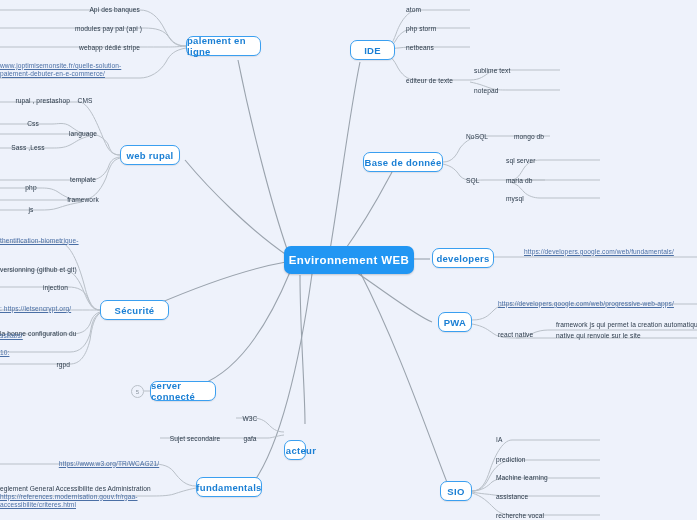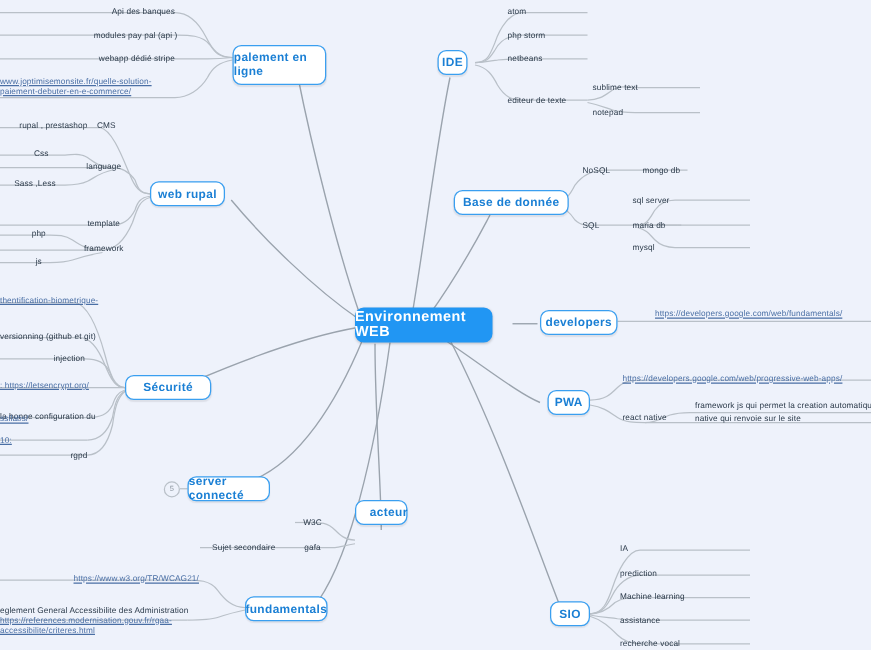--- a/index.html
+++ b/index.html
@@ -162,23 +162,23 @@
     <path class="thin" d="M472,491 C482,491 488,486 492,482 C498,478 504,478 512,478"></path>
     <path class="thin" d="M472,492 C482,494 488,494 494,495 C502,496 506,496 512,496"></path>
     <path class="thin" d="M472,493 C482,496 488,502 494,508 C500,514 506,515 512,515"></path>
     <path class="thin" d="M512,440 L600,440"></path>
     <path class="thin" d="M512,460 L600,460"></path>
     <path class="thin" d="M512,478 L600,478"></path>
     <path class="thin" d="M512,496 L600,496"></path>
     <path class="thin" d="M512,515 L600,515"></path>
   </svg>
 
-  <div class="node root" style="left:284px;top:246px;width:110px;height:28px;">Environnement WEB</div>
-
-  <div class="node main" style="left:186px;top:36px;width:75px;height:32px;">palement en ligne</div>
+  <div class="node root" style="left:284px;top:246px;width:130px;height:28px;">Environnement WEB</div>
+
+  <div class="node main" style="left:186px;top:36px;width:75px;height:20px;">palement en ligne</div>
   <div class="node leaf rt" style="left:60px;top:2px;width:80px;height:11px;">Api des banques</div>
   <div class="node leaf rt" style="left:56px;top:21px;width:86px;height:11px;">modules pay pal (api )</div>
   <div class="node leaf rt" style="left:48px;top:40px;width:92px;height:11px;">webapp  dédié stripe</div>
   <div class="node leaf lf wrapbox" style="left:0px;top:60px;width:142px;height:18px;">
     <span class="wrap link">www.joptimisemonsite.fr/quelle-solution-paiement-debuter-en-e-commerce/</span>
   </div>
 
   <div class="node main" style="left:120px;top:145px;width:60px;height:20px;">web rupal</div>
   <div class="node leaf ctr" style="left:66px;top:93px;width:38px;height:11px;">CMS</div>
   <div class="node leaf rt" style="left:0px;top:93px;width:70px;height:11px;">rupal , prestashop</div>
@@ -206,43 +206,43 @@
     <span class="link">ssllabs/</span>
   </div>
   <div class="node leaf lf" style="left:0px;top:346px;width:40px;height:11px;">
     <span class="link">10:</span>
   </div>
   <div class="node leaf rt" style="left:0px;top:357px;width:70px;height:11px;">rgpd</div>
 
   <div class="node main" style="left:150px;top:381px;width:66px;height:20px;">server connecté</div>
   <div class="badge" style="left:131px;top:385px;">5</div>
 
-  <div class="node main" style="left:284px;top:400px;width:42px;height:20px;padding-left:12px;">acteur</div>
+  <div class="node main" style="left:284px;top:440px;width:22px;height:20px;padding-left:12px;">acteur</div>
   <div class="node leaf ctr" style="left:236px;top:411px;width:28px;height:11px;">W3C</div>
   <div class="node leaf ctr" style="left:236px;top:431px;width:28px;height:11px;">gafa</div>
   <div class="node leaf ctr" style="left:160px;top:431px;width:70px;height:11px;">Sujet secondaire</div>
 
   <div class="node main" style="left:196px;top:477px;width:66px;height:20px;">fundamentals</div>
   <div class="node leaf ctr" style="left:62px;top:457px;width:94px;height:11px;">
     <span class="link">https://www.w3.org/TR/WCAG21/</span>
   </div>
   <div class="node leaf lf" style="left:0px;top:481px;width:145px;height:11px;">eglement General Accessibilite des Administration</div>
   <div class="node leaf lf wrapbox" style="left:0px;top:489px;width:140px;height:20px;">
     <span class="wrap link">https://references.modernisation.gouv.fr/rgaa-accessibilite/criteres.html</span>
   </div>
 
-  <div class="node main" style="left:350px;top:40px;width:24px;height:20px;">IDE</div>
+  <div class="node main" style="left:350px;top:40px;width:45px;height:20px;">IDE</div>
   <div class="node leaf lf" style="left:406px;top:2px;width:60px;height:11px;">atom</div>
   <div class="node leaf lf" style="left:406px;top:21px;width:60px;height:11px;">php storm</div>
   <div class="node leaf lf" style="left:406px;top:40px;width:60px;height:11px;">netbeans</div>
   <div class="node leaf lf" style="left:406px;top:73px;width:70px;height:11px;">editeur de texte</div>
   <div class="node leaf lf" style="left:474px;top:63px;width:70px;height:11px;">sublime text</div>
   <div class="node leaf lf" style="left:474px;top:83px;width:70px;height:11px;">notepad</div>
 
-  <div class="node main" style="left:363px;top:152px;width:92px;height:20px;">Base de donnée</div>
+  <div class="node main" style="left:363px;top:152px;width:80px;height:20px;">Base de donnée</div>
   <div class="node leaf lf" style="left:466px;top:129px;width:40px;height:11px;">NoSQL</div>
   <div class="node leaf lf" style="left:514px;top:129px;width:60px;height:11px;">mongo db</div>
   <div class="node leaf lf" style="left:466px;top:173px;width:40px;height:11px;">SQL</div>
   <div class="node leaf lf" style="left:506px;top:153px;width:60px;height:11px;">sql server</div>
   <div class="node leaf lf" style="left:506px;top:173px;width:60px;height:11px;">maria db</div>
   <div class="node leaf lf" style="left:506px;top:191px;width:60px;height:11px;">mysql</div>
 
   <div class="node main" style="left:432px;top:248px;width:62px;height:20px;">developers</div>
   <div class="node leaf lf" style="left:524px;top:245px;width:172px;height:11px;">
     <span class="link">https://developers.google.com/web/fundamentals/</span>

